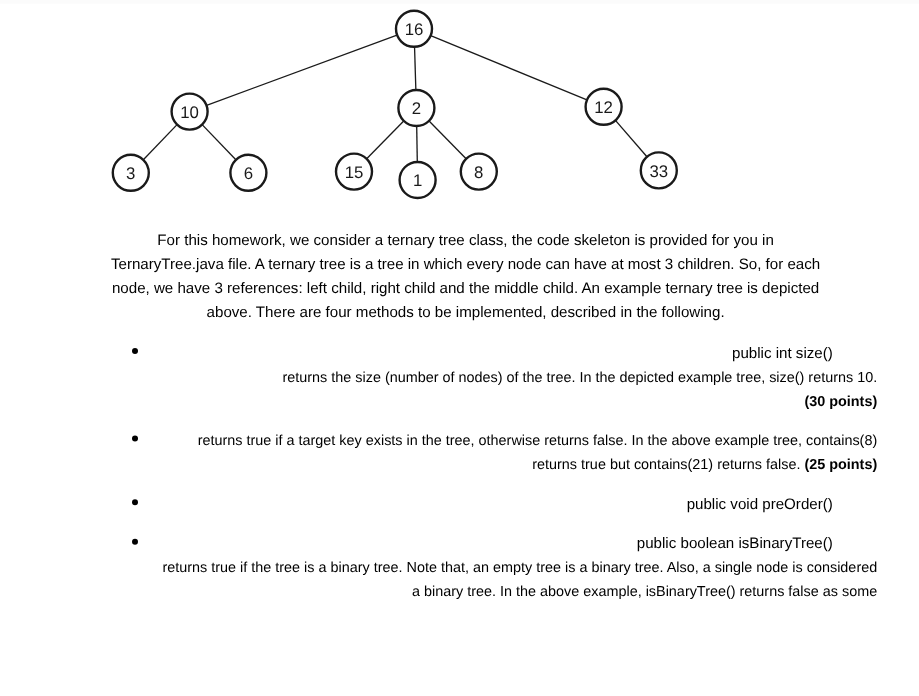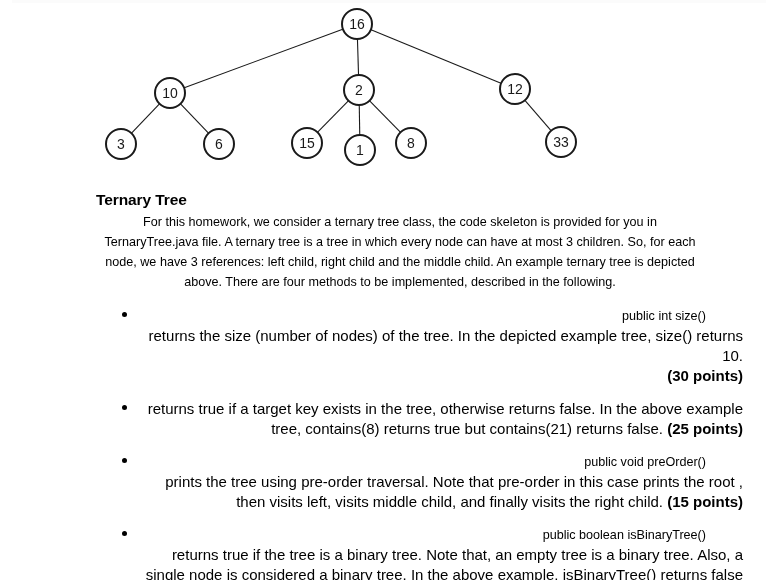--- a/index.html
+++ b/index.html
@@ -13,21 +13,20 @@
     position: relative;
     overflow: hidden;
     font-family: "Liberation Sans", sans-serif;
     color: #000000;
     -webkit-font-smoothing: antialiased;
   }
   #page {
     position: absolute;
     inset: 0;
     background: #ffffff;
-    margin-left: 12px;
   }
   .top-strip {
     position: absolute;
     top: 0; left: 0;
     width: 766px;
     height: 3px;
     background: #fbfbfb;
   }
 
   
@@ -78,21 +77,21 @@
     width: 5px;
     height: 5px;
     background: #000;
     border-radius: 50%;
   }
   .sig {
     font-size: 12.6px;
     line-height: 20px;
   }
   .desc {
-    font-size: 15px;
+    font-size: 12px;
     line-height: 20px;
     width: 600px;
   }
   .pts { font-weight: bold; }
 </style>
 </head>
 <body>
 
 <div id="page">
 
@@ -151,38 +150,36 @@
           <g>
             <ellipse cx="549" cy="142" rx="15" ry="15" fill="#ffffff" stroke="#1a1a1a" stroke-width="2"></ellipse>
             <text x="549" y="147.2" text-anchor="middle" font-family="&quot;Liberation Sans&quot;, sans-serif" font-size="14" fill="#1a1a1a">33</text>
           </g>
         </g>
     </svg>
   </div>
 
   <div id="doc">
 
-    <h1 class="doc-heading">Ternary Tree</h1>
 
     <p class="intro">For this homework, we consider a ternary tree class, the code skeleton is provided for you in TernaryTree.java file. A ternary tree is a tree in which every node can have at most 3 children. So, for each node, we have 3 references: left child, right child and the middle child. An example ternary tree is depicted above. There are four methods to be implemented, described in the following.</p>
 
     <ul class="method-list" id="method-list">
         <li>
           <span class="bullet"></span>
           <div class="sig">public int size()</div>
           <div class="desc"><span>returns the size (number of nodes) of the tree. In the depicted example tree, size() returns 10. </span><br><span class="pts">(30 points)</span></div>
         </li>
         <li>
           <span class="bullet"></span>
           <div class="desc"><span>returns true if a target key exists in the tree, otherwise returns false. In the above example tree, contains(8) returns true but contains(21) returns false.  </span><span class="pts">(25 points)</span></div>
         </li>
         <li>
           <span class="bullet"></span>
           <div class="sig">public void preOrder()</div>
-          <div class="desc"><span>prints the tree using pre-order traversal. Note that pre-order in this case prints the root , then visits left, visits middle child, and finally visits the right child. </span><span class="pts">(15 points)</span></div>
         </li>
         <li>
           <span class="bullet"></span>
           <div class="sig">public boolean isBinaryTree()</div>
           <div class="desc"><span>returns true if the tree is a binary tree. Note that, an empty tree is a binary tree. Also, a single node is considered a binary tree. In the above example, isBinaryTree() returns false as some</span></div>
         </li>
       </ul>
 
   </div>
 </div>

